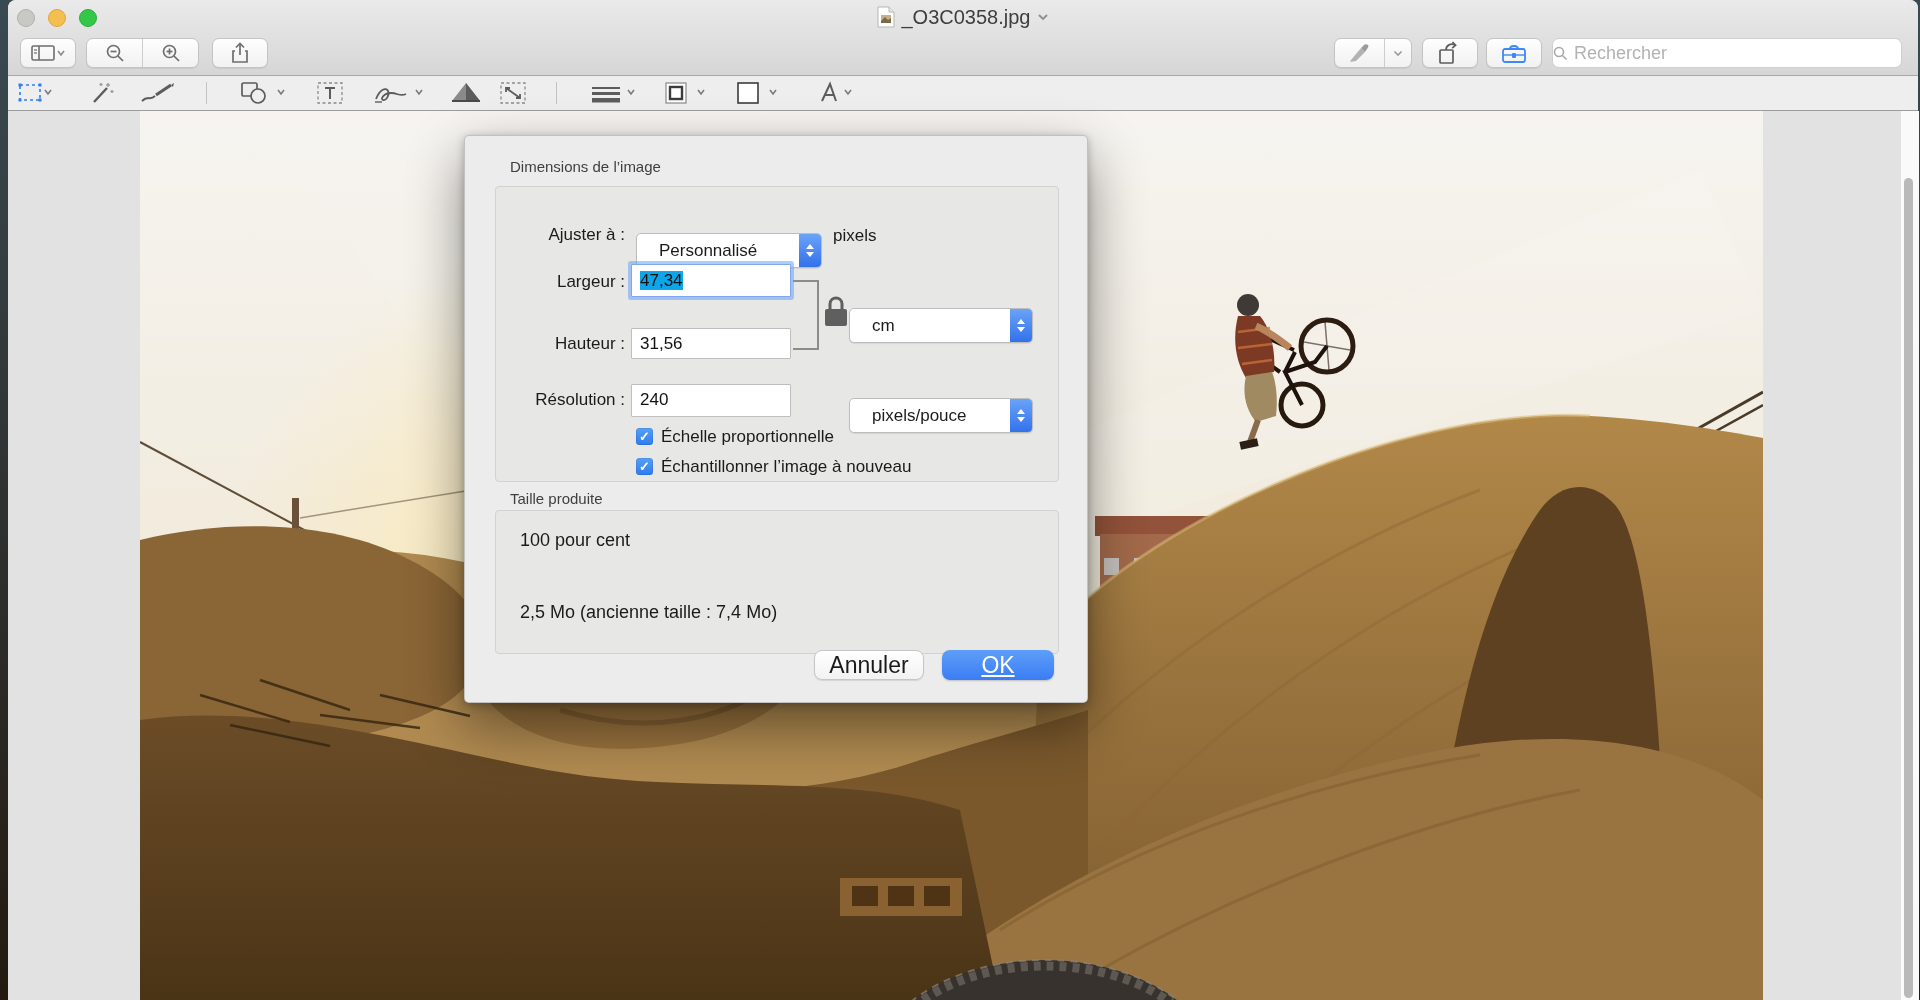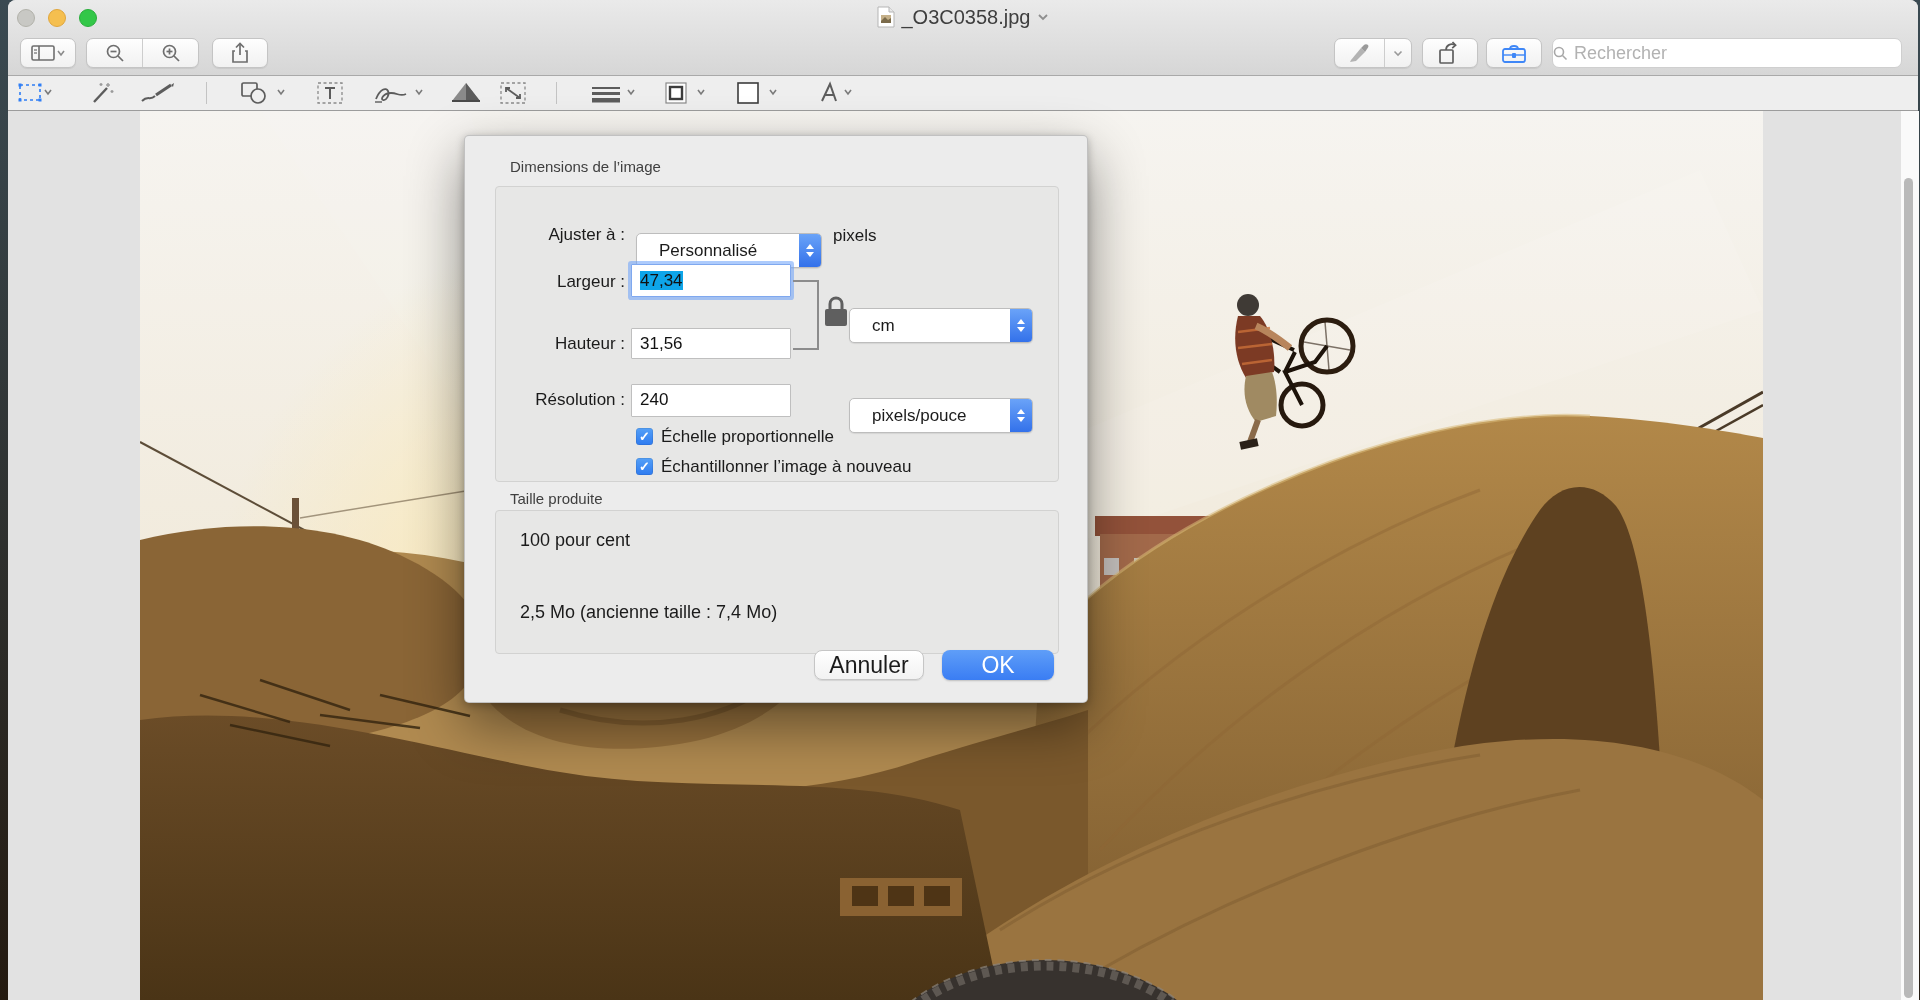--- a/index.html
+++ b/index.html
@@ -30,21 +30,21 @@
   .focusfield{border:1px solid #7fa8ef;box-shadow:0 0 0 3px rgba(105,160,250,.55);}
   .sel{background:#0ea5e9;}
   .popup{background:#fff;border:1px solid #bdbdbd;border-radius:5px;box-sizing:border-box;line-height:33px;padding-left:22px;box-shadow:0 1px 1px rgba(0,0,0,.08);margin-top:16px;}
   .cap{position:absolute;right:0;top:0;width:22px;height:100%;border-radius:0 4px 4px 0;background:linear-gradient(180deg,#6aa3f8,#3371ea);display:flex;flex-direction:column;align-items:center;justify-content:center;gap:3px;}
   .capup{width:0;height:0;border-left:4px solid transparent;border-right:4px solid transparent;border-bottom:5px solid #fff;}
   .capdn{width:0;height:0;border-left:4px solid transparent;border-right:4px solid transparent;border-top:5px solid #fff;}
   .cb{width:17px;height:17px;border-radius:3.5px;background:linear-gradient(180deg,#55a0f7,#2e7bf0);color:#fff;font-size:13px;font-weight:bold;display:flex;align-items:center;justify-content:center;box-shadow:inset 0 0 0 .5px rgba(0,0,0,.15);}
   .cblbl{line-height:17px;}
   .btn{height:30px;border-radius:8px;box-sizing:border-box;display:flex;align-items:center;justify-content:center;font-size:23px;}
   #btn-cancel{background:linear-gradient(180deg,#ffffff,#f2f2f2);border:1px solid #c6c6c6;color:#1b1b1b;box-shadow:0 1px 1px rgba(0,0,0,.1);}
-  #btn-ok{background:linear-gradient(180deg,#5f9ef8,#3a7df3);color:#fff;box-shadow:0 1px 2px rgba(0,0,0,.2);}
+  #btn-ok{background:linear-gradient(180deg,#5f9ef8,#3a7df3);color:#fff;box-shadow:0 1px 2px rgba(0,0,0,.2);text-decoration:underline;}
 </style>
 </head>
 <body>
 
 <div id="stage">
 
   <div class="abs" id="win"></div>
 
   <div class="abs" id="photo">
     <svg width="1623" height="890" viewBox="0 0 1623 890">

